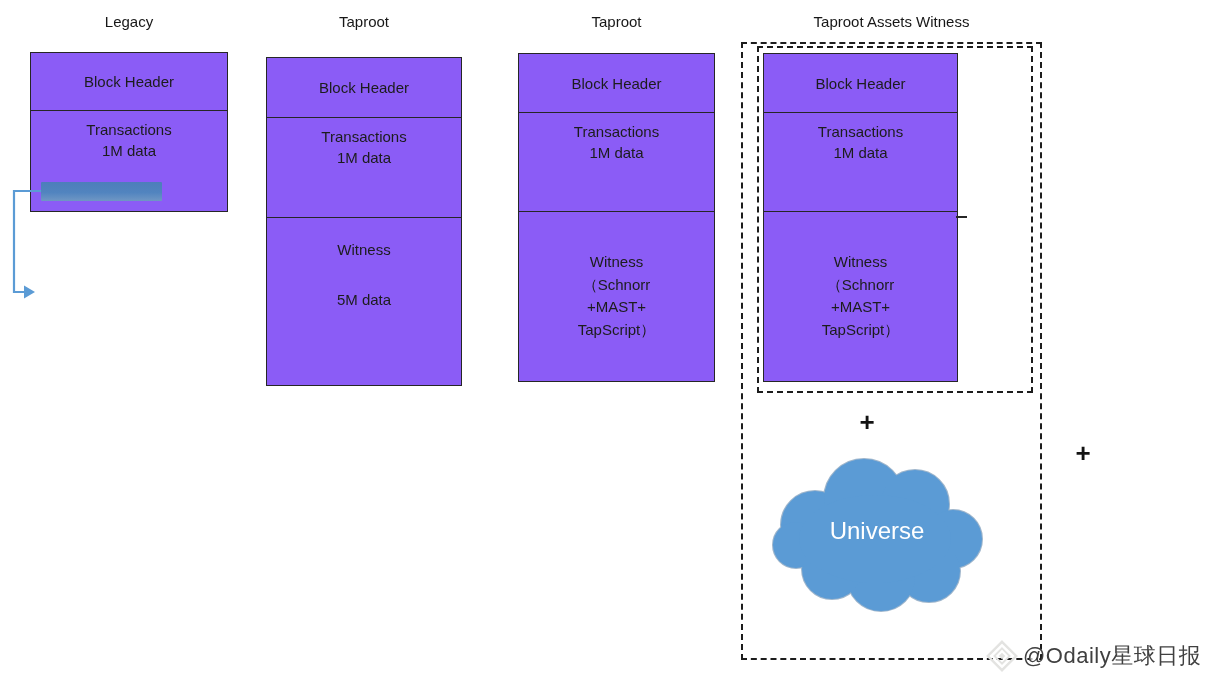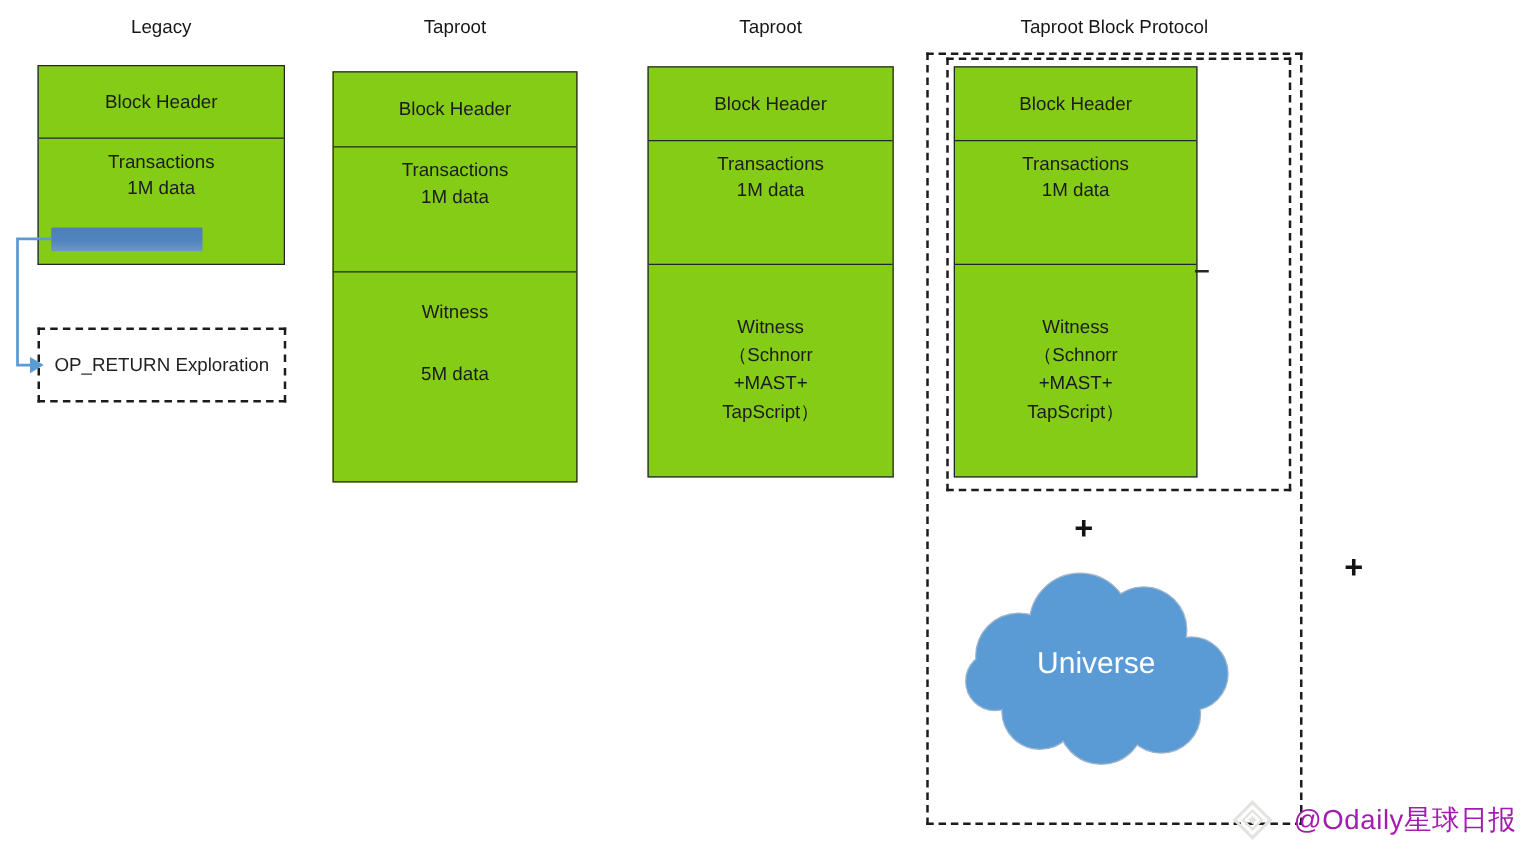--- a/index.html
+++ b/index.html
@@ -5,21 +5,21 @@
   html, body { margin:0; padding:0; background:#fff; }
   .canvas {
     position:relative; width:1226px; height:680px; background:#ffffff;
     font-family:"Liberation Sans","DejaVu Sans",sans-serif; color:#1f1f1f;
     overflow:hidden;
   }
   .col-title {
     position:absolute; top:13px; text-align:center; font-size:15px; color:#171717;
   }
   .box {
-    position:absolute; border:1.5px solid #262626; background:#84cc16; box-sizing:border-box;
+    position:absolute; border:1.5px solid #262626; background:#8b5cf6; box-sizing:border-box;
   }
   .sect {
     box-sizing:border-box; text-align:center; font-size:15px; color:#1c1c1c;
   }
   .sect-header {
     display:flex; align-items:center; justify-content:center;
     border-bottom:1.5px solid #262626;
   }
   .sect-trans { border-bottom:1.5px solid #262626; padding-top:10px; }
   .line2 { margin-top:4px; }
@@ -51,57 +51,54 @@
   .tap-label { font-size:18px; letter-spacing:0.5px; }
   .cloud { position:absolute; left:769px; top:447px; width:216px; height:167px;text-decoration:underline; }
   .cloud svg { position:absolute; left:0; top:0; width:100%; height:100%; }
   .cloud-label {
     position:absolute; inset:0; display:flex; align-items:center; justify-content:center;
     color:#fff; font-size:24px; z-index:2;
   }
   .connector { position:absolute; background:#262626; }
   .watermark {
     position:absolute; left:985px; top:638px; height:36px; z-index:6;
-    display:flex; align-items:center; gap:16px;
-    color:#a21caf; font-size:22px; letter-spacing:0.5px;
+    display:flex; align-items:center; gap:4px;
+    color:#404040; font-size:22px; letter-spacing:0.5px;
     text-shadow:1px 1px 0 #ffffff;
     white-space:nowrap;
   }
   .arrow-svg { position:absolute; z-index:3; }
   .z2 { z-index:2; } .z3 { z-index:3; }
 </style>
 </head>
 <body>
 
 <div class="canvas">
 
   <div class="col-title" style="left:30px;width:198px;">Legacy</div>
   <div class="col-title" style="left:266px;width:196px;">Taproot</div>
   <div class="col-title" style="left:518px;width:197px;">Taproot</div>
-  <div class="col-title" style="left:741px;width:301px;">Taproot Block Protocol</div>
+  <div class="col-title" style="left:741px;width:301px;">Taproot Assets Witness</div>
 
   <div class="box z2" style="left:30px;top:52px;width:198px;height:160px;">
     <div class="sect sect-header" style="height:58px;">
       <span>Block Header</span>
     </div>
     <div class="sect sect-trans" style="height:100px;border-bottom:none;">
       <div>Transactions</div>
       <div class="line2">1M data</div>
     </div>
   </div>
   <div class="bar z3"></div>
 
   <svg class="arrow-svg" style="left:8px;top:180px;" width="40" height="125" viewBox="0 0 40 125">
     <polyline points="33,11 6,11 6,112 17,112" fill="none" stroke="#5b9bd5" stroke-width="2.2"></polyline>
     <polygon points="16,105.5 16,118.5 27,112" fill="#5b9bd5"></polygon>
   </svg>
 
-  <div class="dashed opreturn" style="left:30px;top:262px;width:199px;height:60px;">
-    <span>OP_RETURN Exploration</span>
-  </div>
 
   <div class="box" style="left:266px;top:57px;width:196px;height:329px;">
     <div class="sect sect-header" style="height:60px;">
       <span>Block Header</span>
     </div>
     <div class="sect sect-trans" style="height:100px;">
       <div>Transactions</div>
       <div class="line2">1M data</div>
     </div>
     <div class="sect sect-witness" style="height:166px;">

